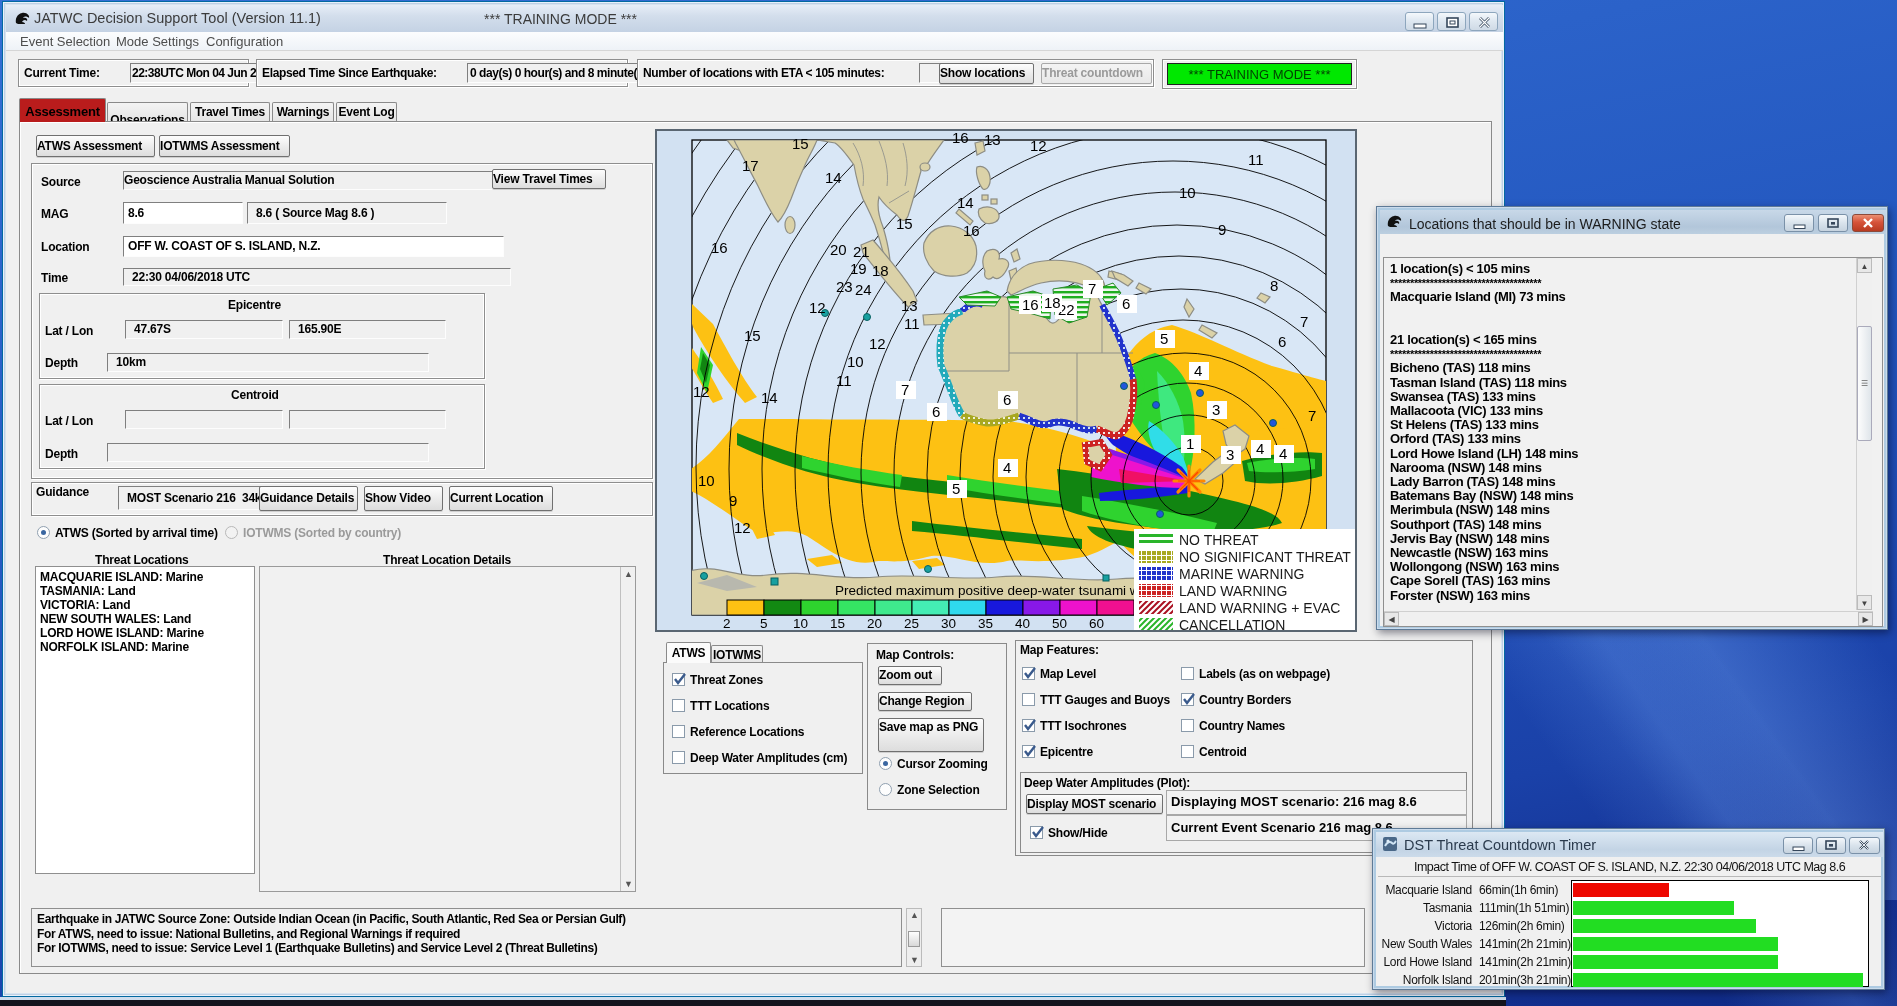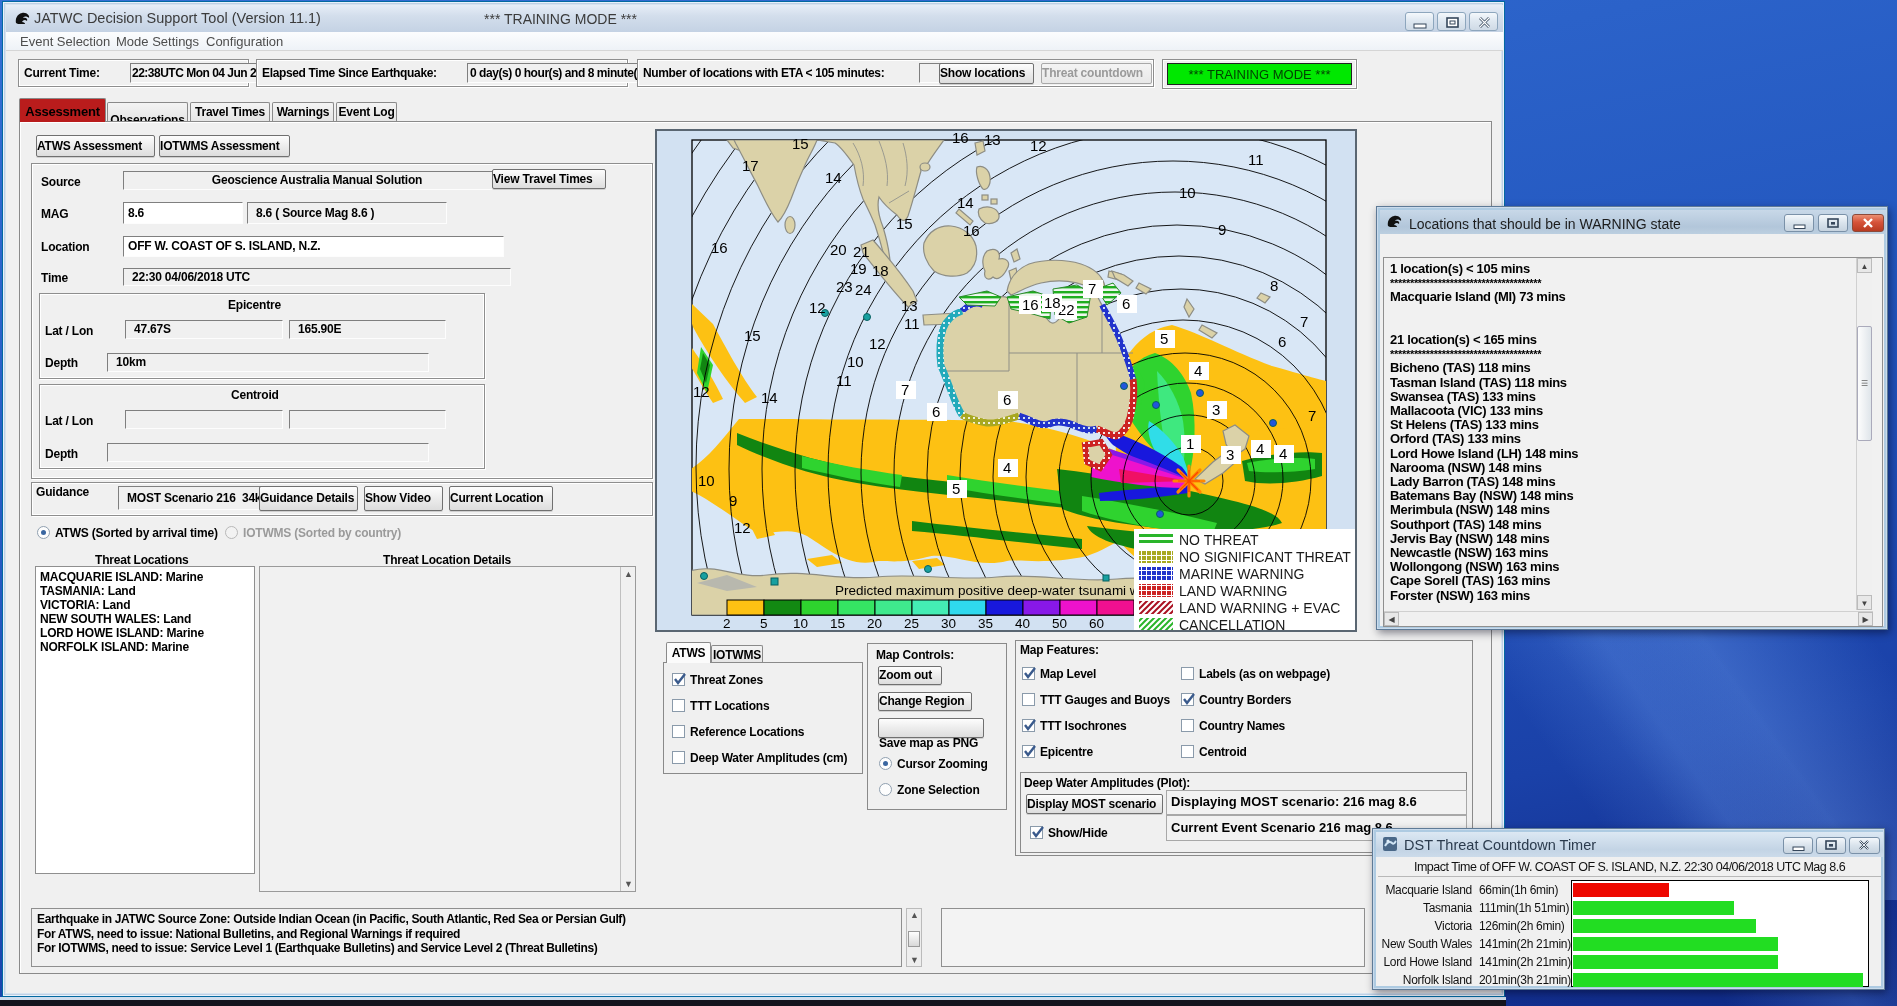--- a/index.html
+++ b/index.html
@@ -114,21 +114,21 @@
   <div class="tab" style="left:187px;top:100px;width:80px;height:20px;padding-top:2px">Travel Times</div>
   <div class="tab" style="left:269px;top:100px;width:62px;height:20px;padding-top:2px">Warnings</div>
   <div class="tab" style="left:333px;top:100px;width:61px;height:20px;padding-top:2px">Event Log</div>
   <div class="abs" style="left:16px;top:119px;width:1473px;height:853px;border:1px solid #8a8a8a;background:#f0f0f0;box-shadow:inset 1px 1px 0 #fff"></div>
 
   <div class="btn" style="left:33px;top:133px;width:119px;height:22px;padding-top:3px">ATWS Assessment</div>
   <div class="btn" style="left:156px;top:133px;width:131px;height:22px;padding-top:3px">IOTWMS Assessment</div>
 
   <div class="gbox" style="left:28px;top:161px;width:622px;height:316px"></div>
   <div class="lbl" style="left:38px;top:173px">Source</div>
-  <div class="fld" style="left:92px;top:169px;width:388px;height:19px;padding:1px 0;text-align:center">Geoscience Australia Manual Solution</div>
+  <div class="fld" style="left:92px;top:169px;width:388px;height:19px;padding:1px 0;">Geoscience Australia Manual Solution</div>
   <div class="btn" style="left:489px;top:167px;width:114px;height:20px;padding-top:2px">View Travel Times</div>
 
   <div class="lbl" style="left:38px;top:205px">MAG</div>
   <div class="fld white" style="left:92px;top:200px;width:120px;height:22px;padding:3px 4px">8.6</div>
   <div class="fld" style="left:216px;top:200px;width:200px;height:22px;padding:3px 8px">8.6 ( Source Mag 8.6 )</div>
 
   <div class="lbl" style="left:38px;top:238px">Location</div>
   <div class="fld white" style="left:92px;top:234px;width:381px;height:21px;padding:2px 4px">OFF W. COAST OF S. ISLAND, N.Z.</div>
 
   <div class="lbl" style="left:38px;top:269px">Time</div>
@@ -556,21 +556,21 @@
   <div class="txt" style="left:687px;top:697px">TTT Locations</div>
   <div class="cbx" style="left:669px;top:723px"></div>
   <div class="txt" style="left:687px;top:723px">Reference Locations</div>
   <div class="cbx" style="left:669px;top:749px"></div>
   <div class="txt" style="left:687px;top:749px">Deep Water Amplitudes (cm)</div>
 
   <div class="abs" style="left:864px;top:641px;width:140px;height:167px;border:1px solid #8a8a8a;background:#f0f0f0"></div>
   <div class="txt" style="left:873px;top:646px">Map Controls:</div>
   <div class="btn" style="left:875px;top:664px;width:64px;height:19px;padding-top:1px">Zoom out</div>
   <div class="btn" style="left:875px;top:690px;width:94px;height:19px;padding-top:1px">Change Region</div>
-  <div class="btn" style="left:875px;top:716px;width:106px;height:20px;padding-top:17px">Save map as PNG</div>
+  <div class="btn" style="left:875px;top:716px;width:106px;height:34px;padding-top:1px">Save map as PNG</div>
   <div class="rad on" style="left:876px;top:755px"></div>
   <div class="txt" style="left:894px;top:755px">Cursor Zooming</div>
   <div class="rad" style="left:876px;top:781px"></div>
   <div class="txt" style="left:894px;top:781px">Zone Selection</div>
 
   <div class="abs" style="left:1012px;top:638px;width:458px;height:216px;border:1px solid #8a8a8a;background:#f0f0f0"></div>
   <div class="txt" style="left:1017px;top:641px">Map Features:</div>
   <div class="cbx on" style="left:1019px;top:665px">
       <svg width="16" height="16" viewBox="0 0 16 16">
         <path d="M3 8 L6 12 L13 3" stroke="#3a5a8c" stroke-width="2.4" fill="none"></path>

